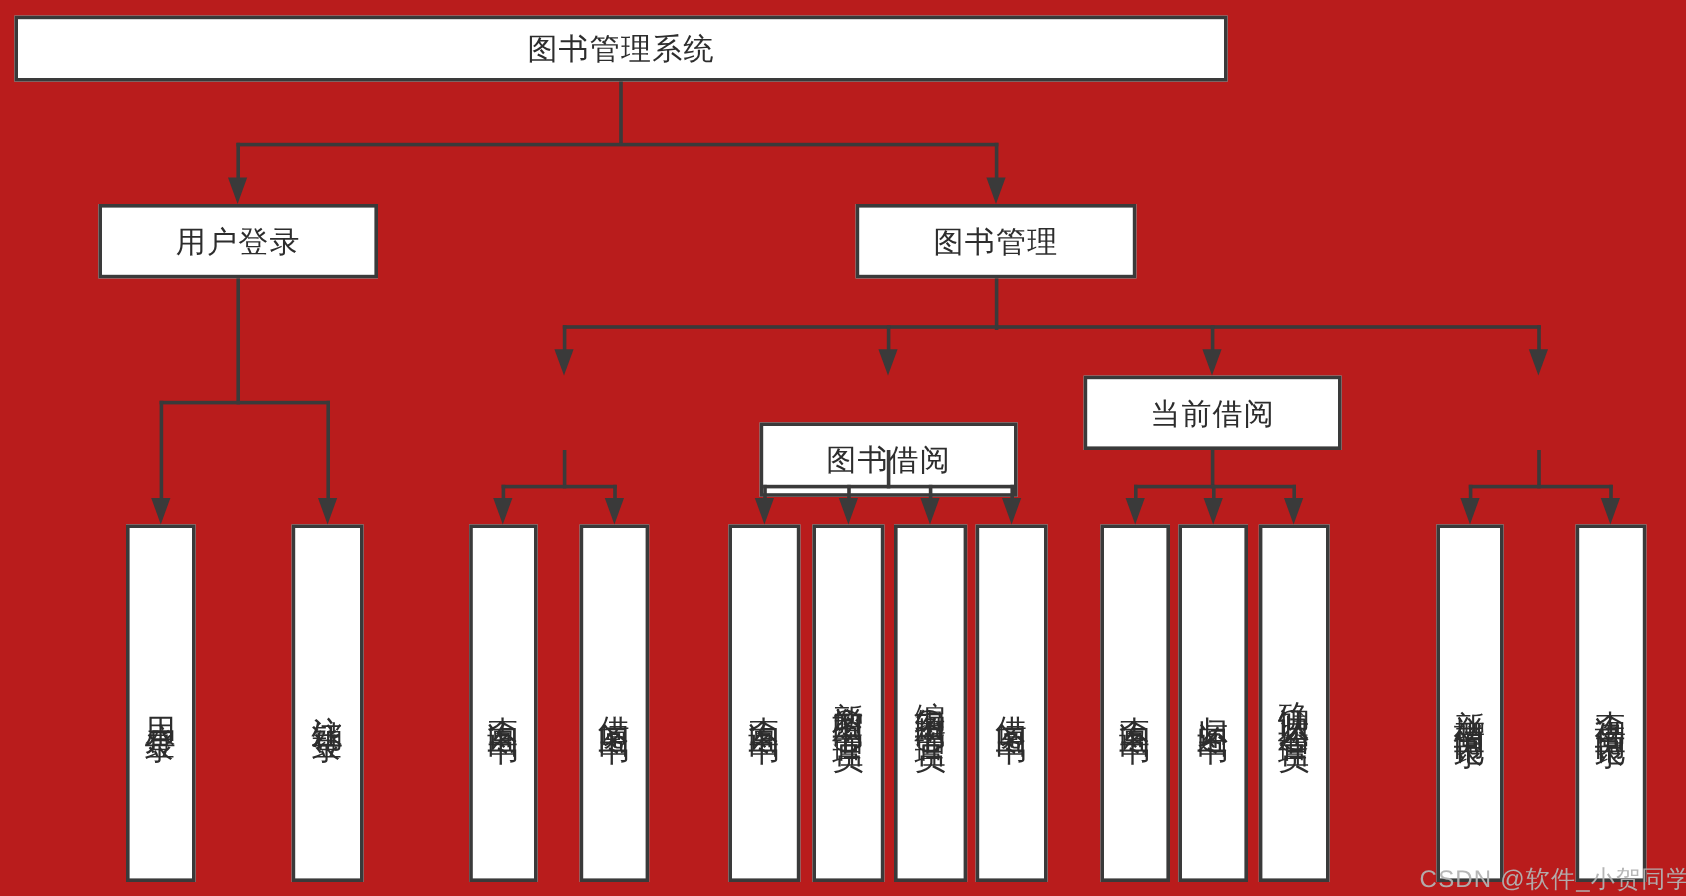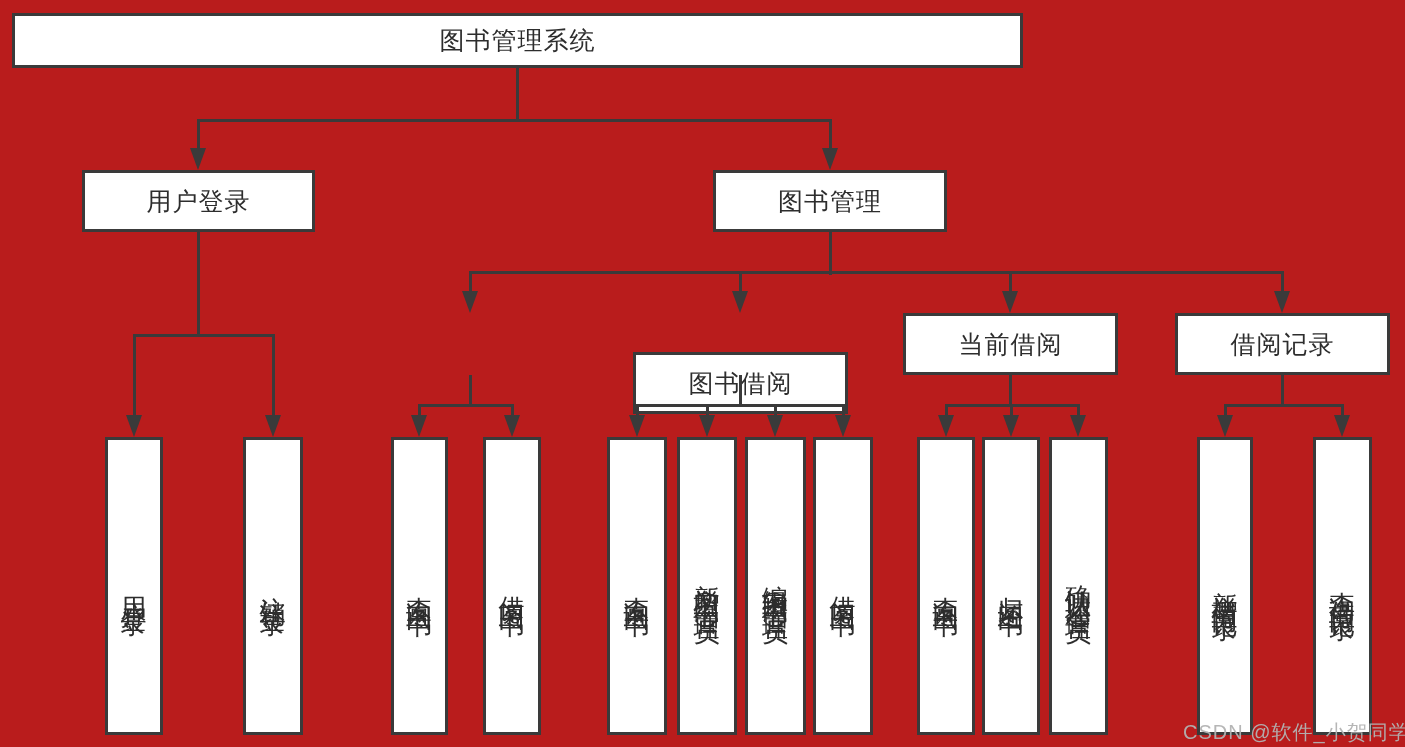--- a/index.html
+++ b/index.html
@@ -39,21 +39,20 @@
 
 <div class="stage">
 
   <div class="box" style="left:12px;top:13px;width:1011px;height:55px;">图书管理系统</div>
 
   <div class="box" style="left:82px;top:170px;width:233px;height:62px;">用户登录</div>
   <div class="box" style="left:713px;top:170px;width:234px;height:62px;">图书管理</div>
 
   <div class="box" style="left:633px;top:313px;width:215px;height:62px;margin-top:39px;">图书借阅</div>
   <div class="box" style="left:903px;top:313px;width:215px;height:62px;">当前借阅</div>
-  <div class="box" style="left:1175px;top:313px;width:215px;height:62px;">借阅记录</div>
 
   <div class="box vbox" style="left:105px;top:437px;width:58px;height:298px;">用户登录</div>
   <div class="box vbox" style="left:243px;top:437px;width:60px;height:298px;">注销登录</div>
 
   <div class="box vbox" style="left:391px;top:437px;width:57px;height:298px;">查询图书</div>
   <div class="box vbox" style="left:483px;top:437px;width:58px;height:298px;">借阅图书</div>
 
   <div class="box vbox" style="left:607px;top:437px;width:60px;height:298px;">查询图书</div>
   <div class="box vbox" style="left:677px;top:437px;width:60px;height:298px;">新增图书（管理员）</div>
   <div class="box vbox" style="left:745px;top:437px;width:61px;height:298px;">编辑图书（管理员）</div>

